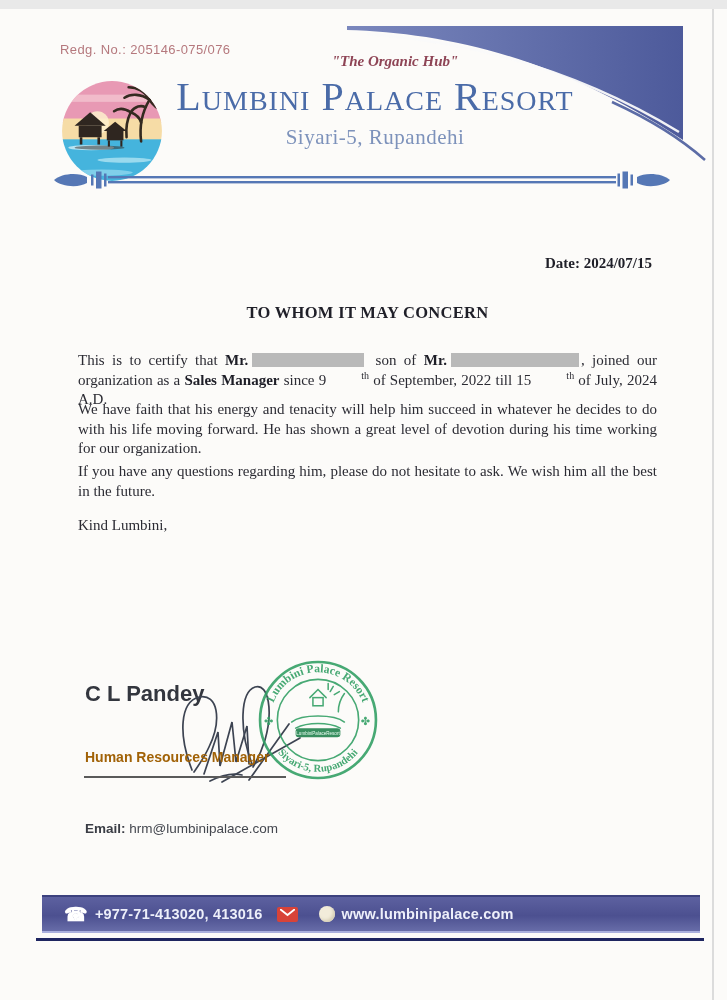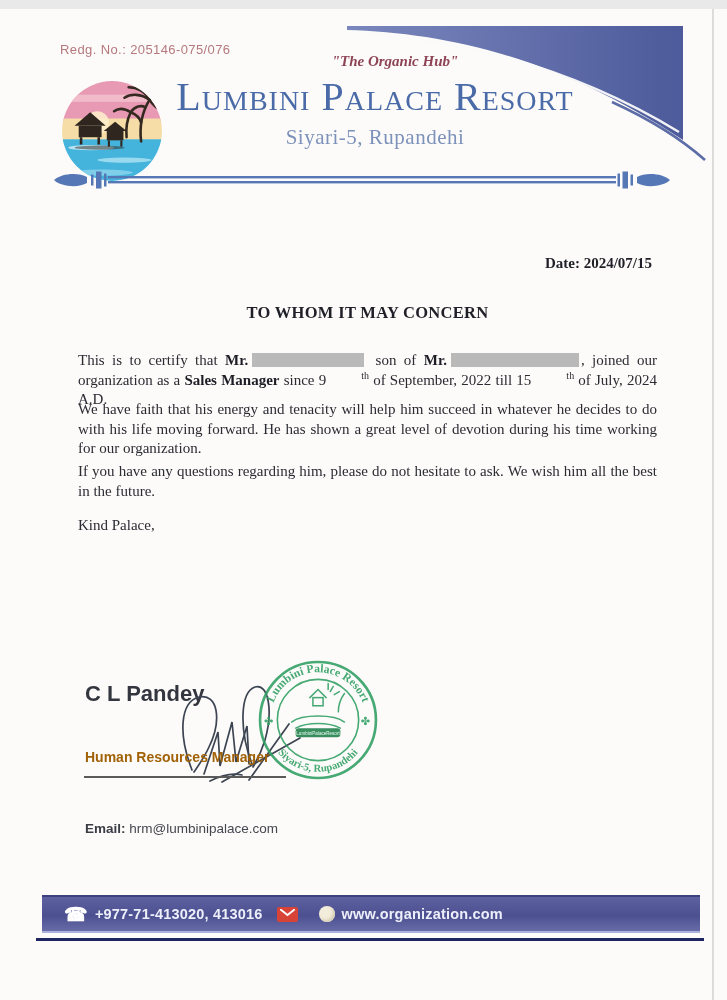--- a/index.html
+++ b/index.html
@@ -127,21 +127,21 @@
     </g>
   </svg>
 
   <div class="date">Date: 2024/07/15</div>
   <div class="heading">TO WHOM IT MAY CONCERN</div>
 
   <p class="para p1"><span>This is to certify that </span><b>Mr.</b><span class="redact"></span><span> son of </span><b>Mr.</b><span class="redact w2"></span><span>, joined our organization as a </span><b>Sales Manager</b><span> since 9</span><sup>th</sup><span> of September, 2022 till 15</span><sup>th</sup><span> of July, 2024 A.D.</span></p>
 
   <p class="para p2">We have faith that his energy and tenacity will help him succeed in whatever he decides to do with his life moving forward. He has shown a great level of devotion during his time working for our organization.</p>
   <p class="para p3">If you have any questions regarding him, please do not hesitate to ask. We wish him all the best in the future.</p>
-  <div class="closing">Kind Palace,</div>
+  <div class="closing">Kind Lumbini,</div>
 
   <div class="sig-name">C L Pandey</div>
 
   <svg class="sig-scribble" viewBox="0 0 150 132">
     <g stroke="#3d4452" stroke-width="1.7" fill="none" stroke-linecap="round">
       <path d="M 40,118 C 26,82 28,50 47,45 C 66,41 70,68 57,95 C 52,106 46,114 42,120"></path>
       <path d="M 100,112 C 87,78 88,40 103,35 C 117,31 121,60 113,88 C 109,101 104,110 101,115"></path>
       <path d="M 52,122 L 66,80 L 68,114 L 80,70 L 84,110 L 95,74 L 97,112"></path>
       <path d="M 148,86 L 70,130"></path>
       <path d="M 137,72 L 97,128"></path>
@@ -188,20 +188,20 @@
     </span>
     <span class="item">
       <span class="mail-icon">
         <svg width="15" height="10" viewBox="0 0 15 10">
             <path d="M0,0 L7.5,6 L15,0" stroke="#ffffff" stroke-width="1.8" fill="none"></path>
           </svg>
       </span>
     </span>
     <span class="item">
       <span class="globe-icon"></span>
-      <span>www.organization.com</span>
+      <span>www.lumbinipalace.com</span>
     </span>
   </div>
   <div class="footer-darkline"></div>
 
   <div class="edge-right"></div>
   <div class="edge-bottom"></div>
 </div>
 
 </body></html>

